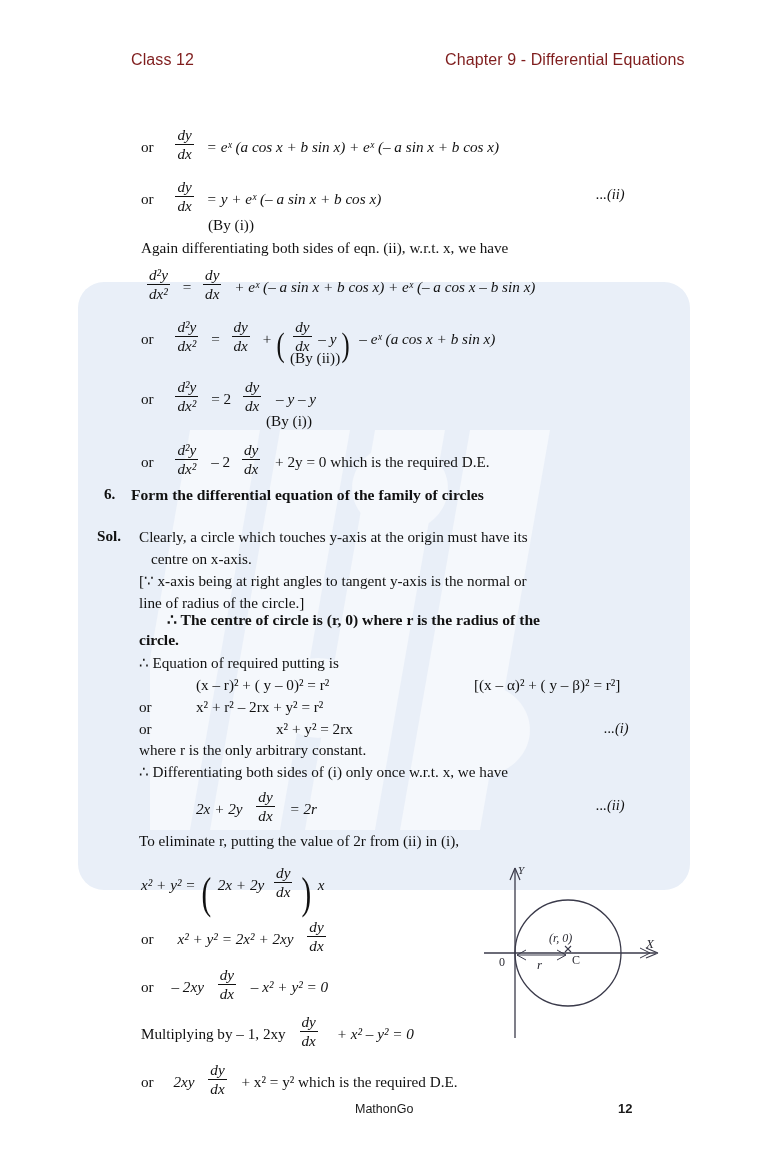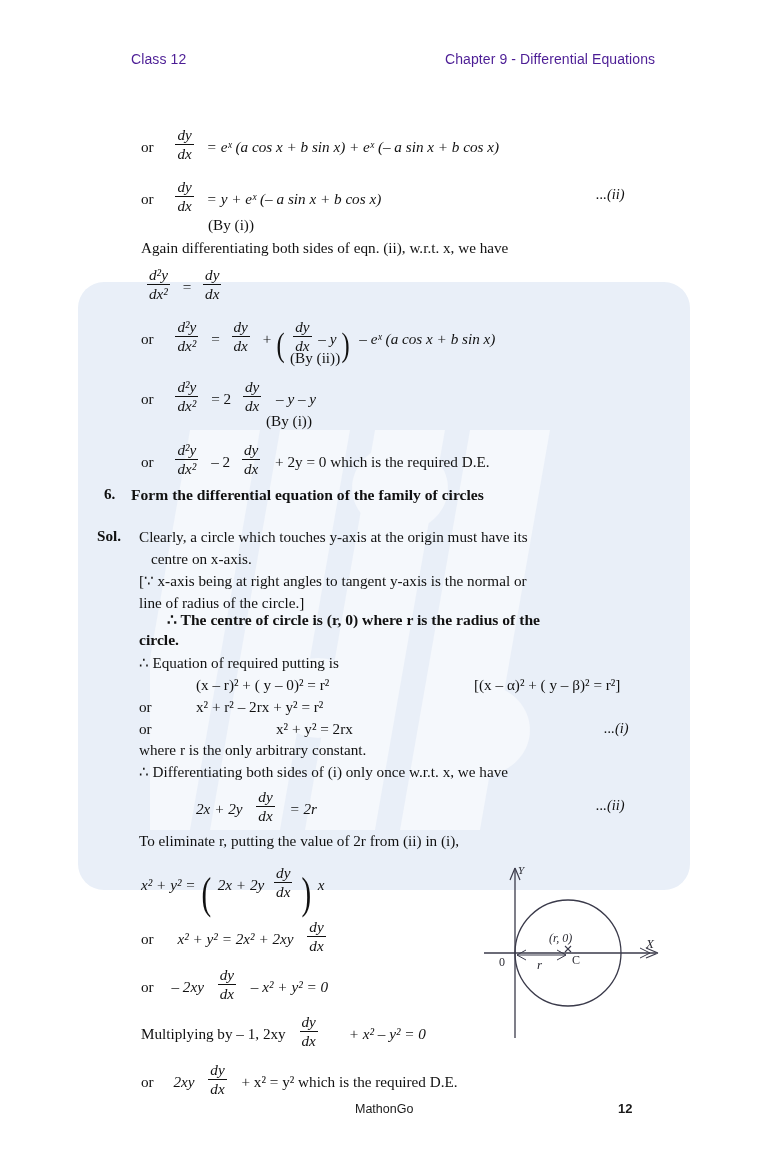--- a/index.html
+++ b/index.html
@@ -47,22 +47,22 @@
   #content {
     position: absolute;
     inset: 0;
     z-index: 3;
   }
 
   
   .hdr {
     position: absolute;
     font-family: "Liberation Sans", "DejaVu Sans", sans-serif;
-    font-size: 14px;
-    color: #4c1d95;
+    font-size: 16px;
+    color: #7f1d1d;
     letter-spacing: .1px;
   }
   #hdr-left  { left: 131px; top: 51px; }
   #hdr-right { left: 445px; top: 51px; }
 
   .ftr {
     position: absolute;
     font-family: "Liberation Sans", "DejaVu Sans", sans-serif;
     font-size: 12.5px;
     color: #1a1a1a;
@@ -197,20 +197,21 @@
     <div class="line" style="left:144px; top:268px;">
       <span class="frac">
         <span class="num">d²y</span>
         <span class="den">dx²</span>
       </span>
       <span class="txt" style="margin-left:6px;">=</span>
       <span class="frac" style="margin-left:8px;">
         <span class="num">dy</span>
         <span class="den">dx</span>
       </span>
+      <span class="txt it" style="margin-left:6px;">+ eˣ (– a sin x + b cos x) + eˣ (– a cos x – b sin x)</span>
     </div>
 
     <div class="line" style="left:141px; top:320px;">
       <span class="txt">or</span>
       <span class="frac" style="margin-left:18px;">
         <span class="num">d²y</span>
         <span class="den">dx²</span>
       </span>
       <span class="txt" style="margin-left:6px;">=</span>
       <span class="frac" style="margin-left:8px;">
@@ -327,21 +328,21 @@
       </span>
       <span class="txt it" style="margin-left:8px;">– x² + y² = 0</span>
     </div>
 
     <div class="line" style="left:141px; top:1015px;">
       <span class="txt">Multiplying by – 1, 2xy</span>
       <span class="frac" style="margin-left:10px;">
         <span class="num">dy</span>
         <span class="den">dx</span>
       </span>
-      <span class="txt it" style="margin-left:24px;">+ x² – y² = 0</span>
+      <span class="txt it" style="margin-left:12px;">+ x² – y² = 0</span>
     </div>
 
     <div class="line" style="left:141px; top:1063px;">
       <span class="txt">or</span>
       <span class="txt it" style="margin-left:16px;">2xy</span>
       <span class="frac" style="margin-left:10px;">
         <span class="num">dy</span>
         <span class="den">dx</span>
       </span>
       <span class="txt" style="margin-left:8px;">+ x² = y² which is the required D.E.</span>

